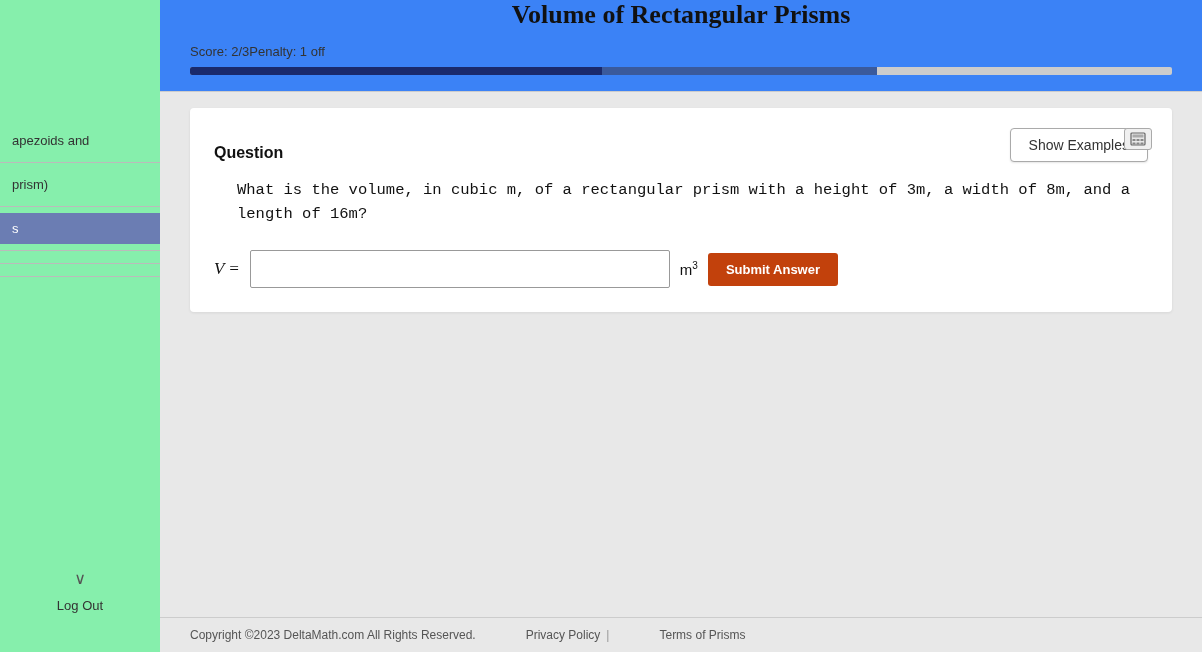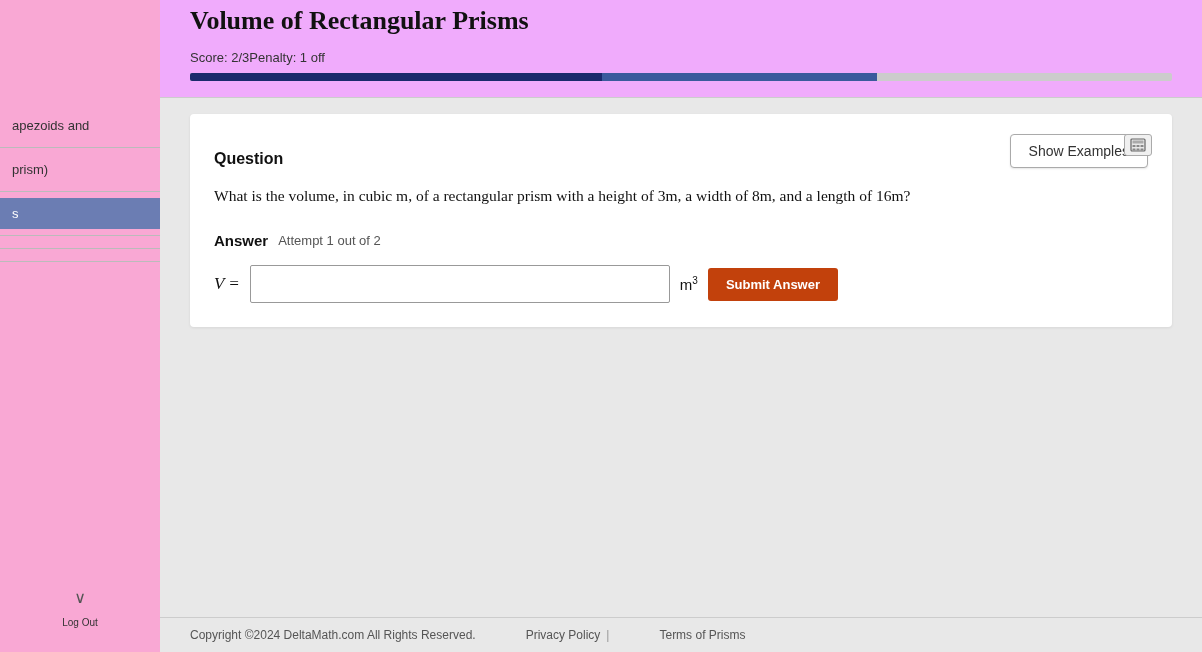--- a/index.html
+++ b/index.html
@@ -7,24 +7,24 @@
       font-family: Georgia, 'Times New Roman', serif;
       background: #e8e8e8;
       display: flex;
       height: 652px;
       width: 1202px;
       overflow: hidden;
     }
     .sidebar {
       width: 160px;
       min-width: 160px;
-      background: #f9a8d4;
+      background: #86efac;
       display: flex;
       flex-direction: column;
-      padding: 10px 0;
+      padding: 25px 0;
       height: 100%;
       position: relative;
     }
     .sidebar-item {
       padding: 8px 12px;
       font-size: 13px;
       color: #333;
       cursor: pointer;
       font-family: Arial, sans-serif;
     }
@@ -50,35 +50,36 @@
       font-size: 16px;
       color: #555;
       cursor: pointer;
       padding: 6px;
     }
     .logout-btn {
       background: none;
       border: none;
       color: #333;
       font-family: Arial, sans-serif;
-      font-size: 10px;
+      font-size: 13px;
       cursor: pointer;
       padding: 4px 8px;
     }
     .main-content {
       flex: 1;
       display: flex;
       flex-direction: column;
       background: #e8e8e8;
       overflow-y: auto;
     }
     .top-section {
-      background: #f0abfc;
-      padding: 6px 30px 16px 30px;
+      background: #3b82f6;
+      padding: 0 30px 16px 30px;
       border-bottom: 1px solid #ccc;
+      text-align: center;
     }
     .page-title {
       font-size: 26px;
       font-weight: bold;
       color: #111;
       margin-bottom: 14px;
       font-family: Georgia, serif;
     }
     .score-row {
       display: flex;
@@ -133,21 +134,22 @@
       color: #333;
       cursor: pointer;
       font-family: Arial, sans-serif;
       box-shadow: 0 1px 2px rgba(0,0,0,0.1);
     }
     .question-text {
       font-size: 15.5px;
       color: #111;
       line-height: 1.55;
       margin-bottom: 24px;
-      font-family: Liberation Serif, serif;
+      font-family: Liberation Mono, monospace;
+      margin-left: 23px;
     }
     .answer-section {
       margin-top: 10px;
     }
     .answer-header {
       display: flex;
       align-items: center;
       gap: 10px;
       margin-bottom: 16px;
     }
@@ -309,35 +311,31 @@
         <rect x="10.5" y="7" width="3" height="2" rx="0.3" fill="#888"></rect>
         <rect x="2.5" y="10.5" width="3" height="2" rx="0.3" fill="#888"></rect>
         <rect x="6.5" y="10.5" width="3" height="2" rx="0.3" fill="#888"></rect>
         <rect x="10.5" y="10.5" width="3" height="2" rx="0.3" fill="#888"></rect>
       </svg>
     </div>
 
     <p class="question-text">What is the volume, in cubic m, of a rectangular prism with a height of 3m, a width of 8m, and a length of 16m?</p>
 
     <div class="answer-section">
-      <div class="answer-header">
-        <span class="answer-label">Answer</span>
-        <span class="attempt-label">Attempt 1 out of 2</span>
-      </div>
       <div class="answer-row">
         <span class="equation-label">V =</span>
         <input class="answer-input" type="text" placeholder="" style="">
         <span class="unit-label">m<sup>3</sup></span>
         <button class="submit-btn">Submit Answer</button>
       </div>
     </div>
   </div>
 
   <div class="footer-section"></div>
 
   <div class="footer-bar">
-    <span>Copyright ©2024 DeltaMath.com All Rights Reserved.</span>
+    <span>Copyright ©2023 DeltaMath.com All Rights Reserved.</span>
     <a class="footer-link">Privacy Policy</a>
     <span class="footer-sep">|</span>
     <a class="footer-link">Terms of Prisms</a>
   </div>
 
 </div>
 
 </body></html>

